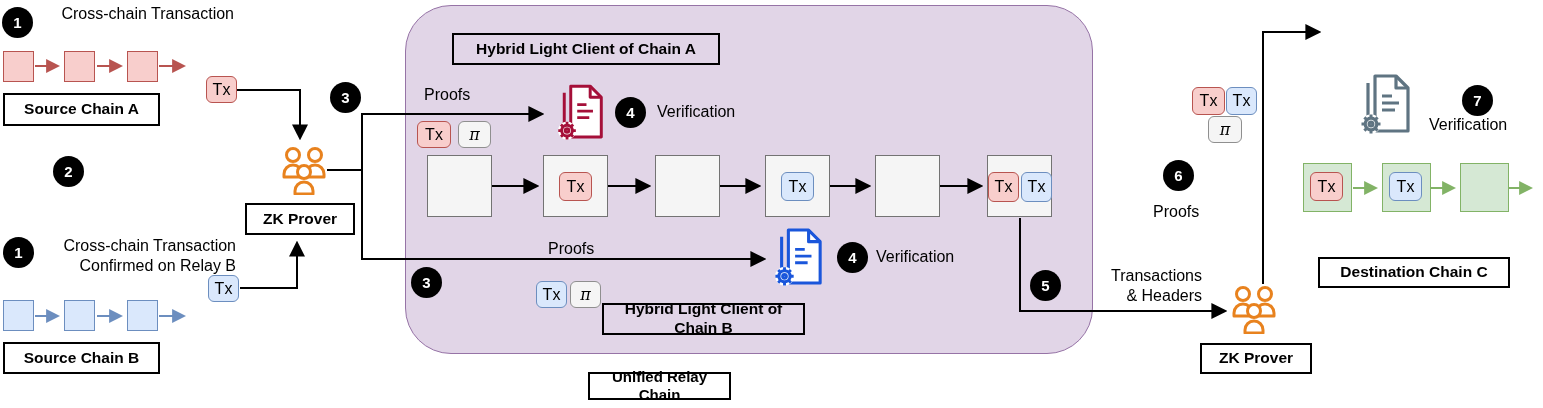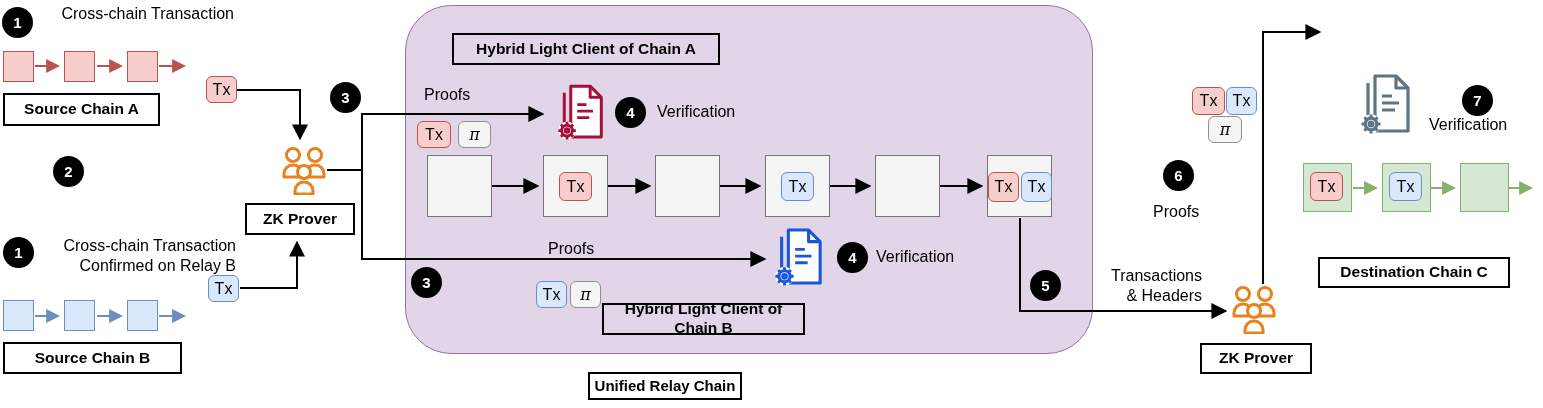--- a/index.html
+++ b/index.html
@@ -135,21 +135,21 @@
       <use href="#icon-people"></use>
     </svg>
   <div class="box lay-top" style="left:245px;top:203px;width:110px;height:32px;">ZK Prover</div>
 
   <div class="badge lay-top" style="left:3px;top:237px;">1</div>
   <div class="txt center lay-top" style="left:40px;top:236px;width:196px;"><span>Cross-chain Transaction</span><br><span>Confirmed on Relay B</span></div>
   <div class="chip blue lay-top" style="left:208px;top:275px;width:31px;height:27px;">Tx</div>
   <div class="sq blue lay-top" style="left:3px;top:300px;"></div>
   <div class="sq blue lay-top" style="left:64px;top:300px;"></div>
   <div class="sq blue lay-top" style="left:127px;top:300px;"></div>
-  <div class="box lay-top" style="left:3px;top:342px;width:179px;height:32px;">Source Chain B</div>
+  <div class="box lay-top" style="left:3px;top:342px;width:157px;height:32px;">Source Chain B</div>
 
   <div class="badge lay-top" style="left:330px;top:82px;">3</div>
   <div class="badge lay-top" style="left:411px;top:267px;">3</div>
 
   <div class="box clear lay-top" style="left:452px;top:33px;width:268px;height:32px;">Hybrid Light Client of Chain A</div>
 
   <div class="txt lay-top" style="left:424px;top:86px;">Proofs</div>
   <div class="chip red lay-top" style="left:417px;top:121px;width:34px;height:27px;">Tx</div>
   <div class="chip pi lay-top" style="left:458px;top:121px;width:33px;height:27px;">π</div>
 
@@ -174,21 +174,21 @@
   <div class="chip blue lay-top" style="left:536px;top:281px;width:31px;height:27px;">Tx</div>
   <div class="chip pi lay-top" style="left:570px;top:281px;width:31px;height:27px;">π</div>
 
   <svg class="icon lay-top" style="left:772px;top:227px;color:#1a56db;" width="52" height="62">
       <use href="#icon-docgear"></use>
     </svg>
   <div class="badge lay-top" style="left:837px;top:242px;">4</div>
   <div class="txt lay-top" style="left:876px;top:248px;">Verification</div>
 
   <div class="box clear lay-top" style="left:602px;top:303px;width:203px;height:32px;">Hybrid Light Client of Chain B</div>
-  <div class="box lay-top" style="left:588px;top:372px;width:154px;height:28px;font-size:15px;">Unified Relay Chain</div>
+  <div class="box lay-top" style="left:588px;top:372px;width:143px;height:28px;font-size:15px;">Unified Relay Chain</div>
 
   <div class="badge lay-top" style="left:1030px;top:270px;">5</div>
   <div class="txt center lay-top" style="left:1090px;top:266px;width:112px;"><span>Transactions</span><br><span>&amp; Headers</span></div>
 
 
   <div class="chip red lay-top" style="left:1192px;top:87px;width:33px;height:28px;">Tx</div>
   <div class="chip blue lay-top" style="left:1226px;top:87px;width:31px;height:28px;">Tx</div>
   <div class="chip pi lay-top" style="left:1208px;top:116px;width:34px;height:27px;">π</div>
 
   <div class="badge lay-top" style="left:1163px;top:160px;">6</div>

